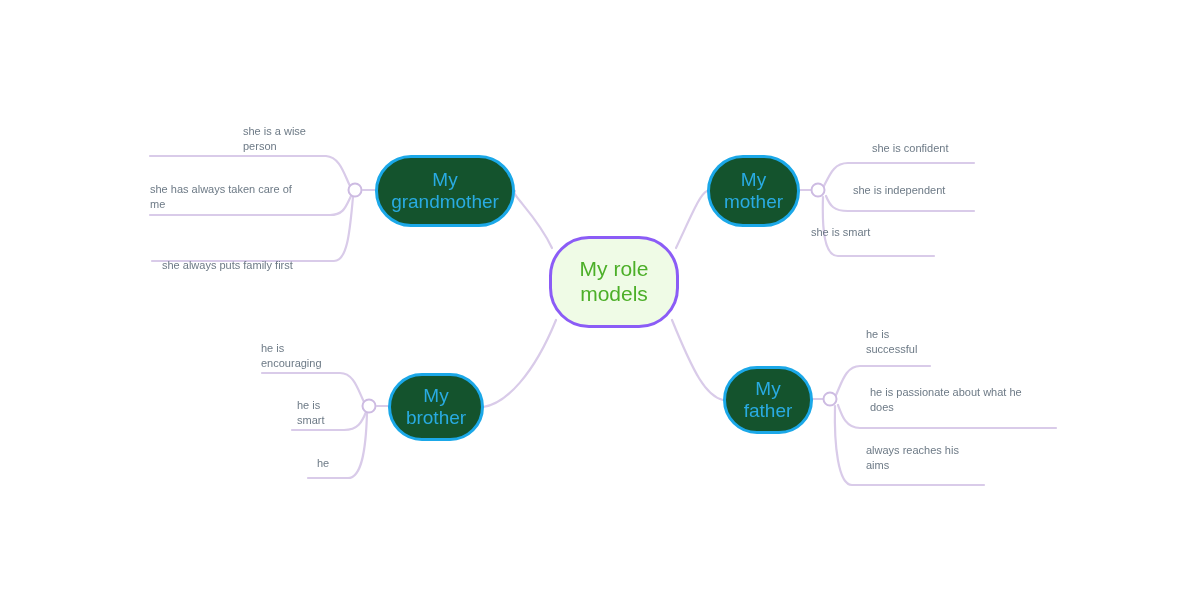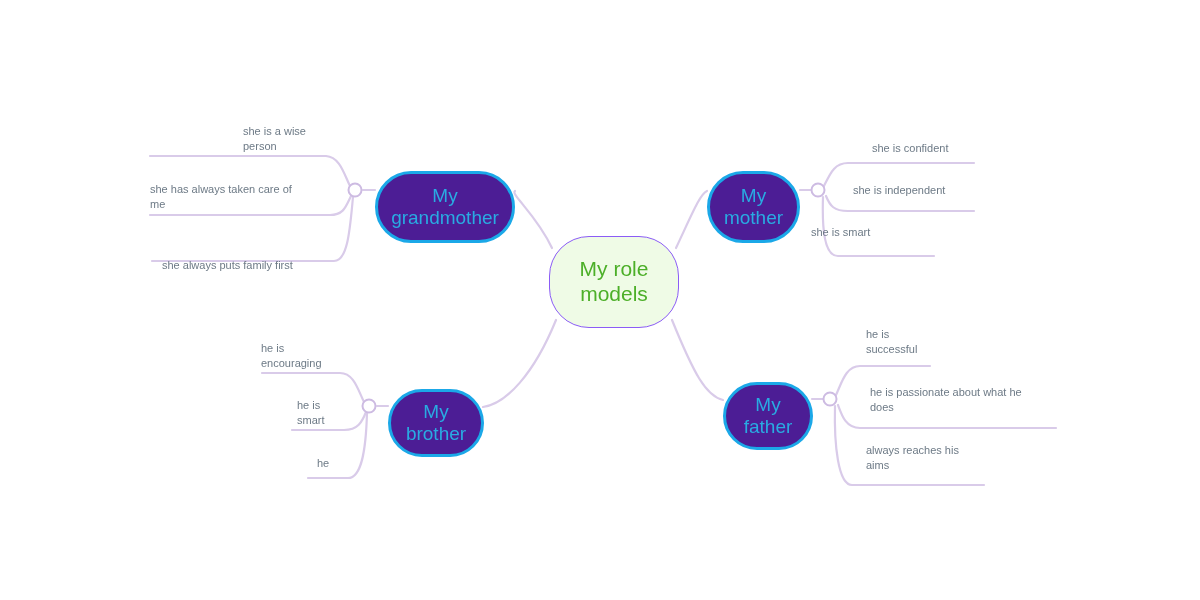--- a/index.html
+++ b/index.html
@@ -31,33 +31,32 @@
     box-sizing: border-box;
     display: flex;
     align-items: center;
     justify-content: center;
     text-align: center;
     line-height: 1.18;
     white-space: pre-line;
   }
   .node-root {
     background: #effbe6;
-    border: 1px solid #8b5cf6;
+    border: 3px solid #8b5cf6;
     color: #4caf28;
     font-size: 21px;
     border-radius: 40px;
     padding: 0 10px;
   }
   .node-branch {
-    background: #4c1d95;
+    background: #14532d;
     border: 3px solid #1ba8e8;
     color: #29abe2;
     font-size: 19px;
     padding: 0 10px;
-    margin-top: 16px;
   }
   #node-grandmother { border-radius: 46px; }
   #node-mother      { border-radius: 38px; }
   #node-brother     { border-radius: 36px; }
   #node-father      { border-radius: 40px; }
 
   
   .leaf {
     position: absolute;
     box-sizing: border-box;

